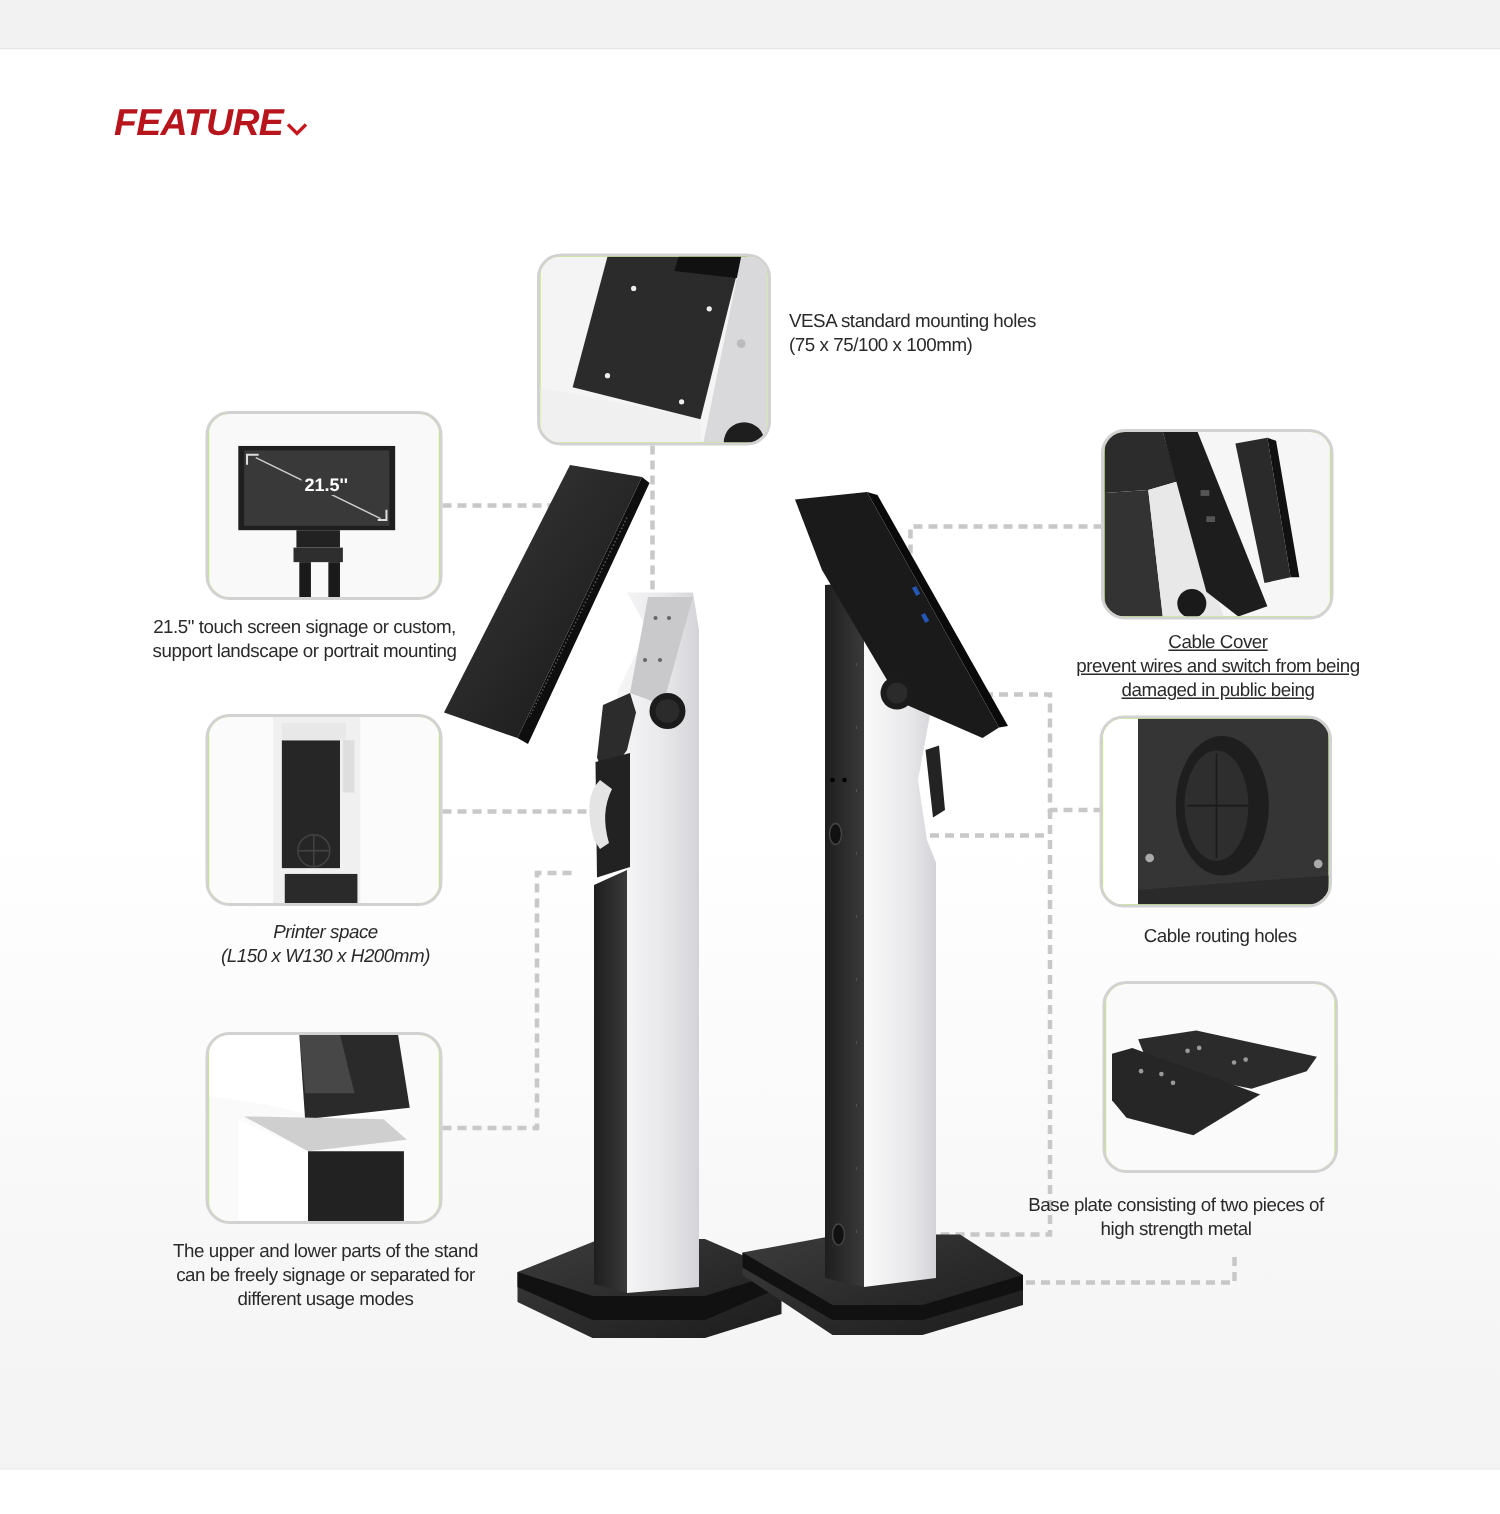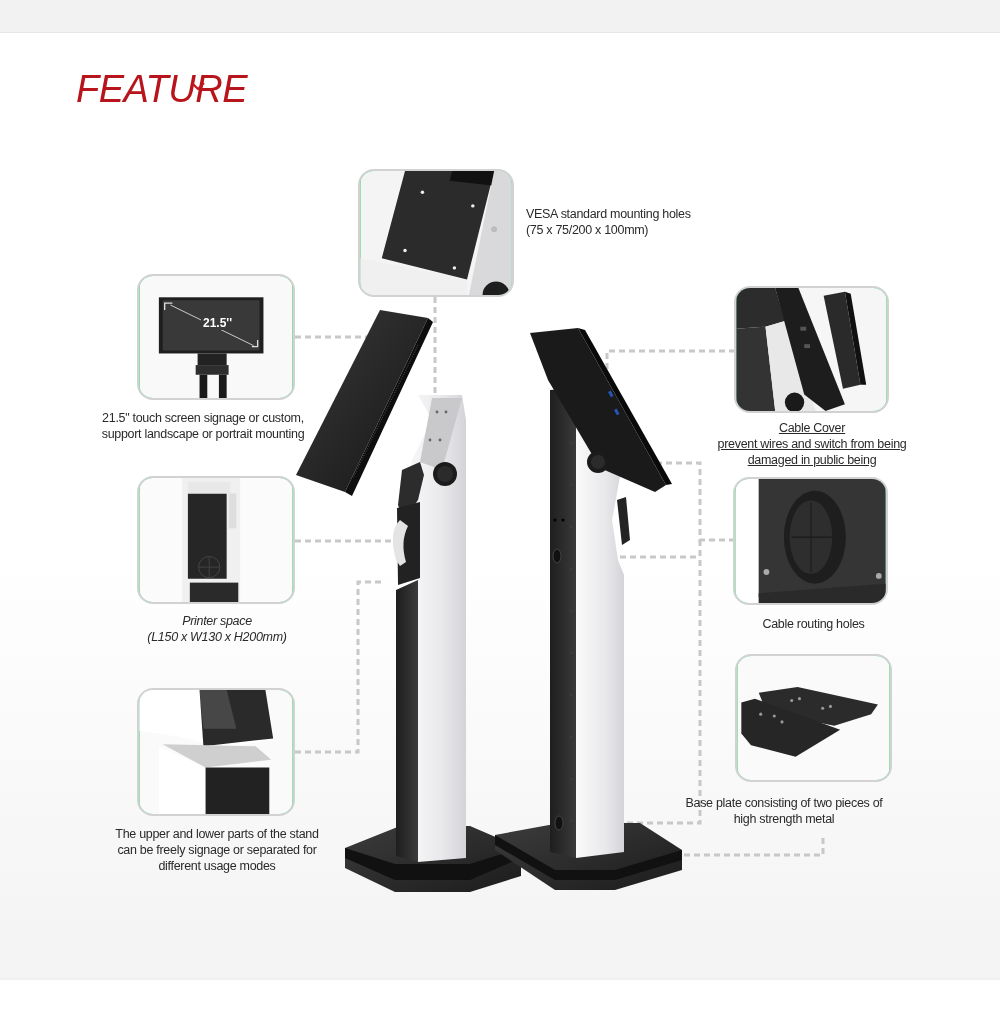--- a/index.html
+++ b/index.html
@@ -9,27 +9,27 @@
     background:#ffffff;
   }
   .band-top { position:absolute; left:0; top:0; width:1000px; height:32px; background:#f2f2f2; border-bottom:1px solid #e6e6e6; }
   .stage {
     position:absolute; left:0; top:33px; width:1000px; height:945px;
     background:linear-gradient(#ffffff 0%, #ffffff 55%, #f3f3f3 100%);
   }
   .band-bottom { position:absolute; left:0; top:978px; width:1000px; height:2px; background:#f0f0f0; }
   .title {
     position:absolute; left:76px; top:68px;
-    font-family:"Liberation Sans", sans-serif; font-weight:normal; font-style:italic;
-    font-size:38px; color:#b8141b; letter-spacing:-0.5px;
+    font-family:"Liberation Sans", sans-serif; font-weight:bold; font-style:italic;
+    font-size:25px; color:#b8141b; letter-spacing:-0.5px;
   }
   .title-chev { position:absolute; left:190px; top:80px; width:16px; height:12px; }
   .panel {
     position:absolute; border:2px solid #d2d2d2; border-radius:16px;
-    background:#22c55e; overflow:hidden; box-sizing:border-box;
+    background:#bef264; overflow:hidden; box-sizing:border-box;
   }
   .panel svg { position:absolute; left:0; top:0; width:100%; height:100%; }
   .caption {
     position:absolute; font-size:12.5px; line-height:16px; color:#2a2a2a;
     letter-spacing:-0.3px; white-space:nowrap;
   }
   .caption.center { text-align:center; }
   .caption .line { display:block; }
   .conn { position:absolute; left:0; top:0; width:1000px; height:1009px; pointer-events:none; }
   .kiosk { position:absolute; left:0; top:0; width:1000px; height:1009px; }
@@ -147,21 +147,21 @@
     <circle cx="64" cy="22" r="1.8" fill="#eee"></circle>
       <circle cx="116" cy="36" r="1.8" fill="#eee"></circle>
     <circle cx="46" cy="82" r="1.8" fill="#eee"></circle>
       <circle cx="97" cy="100" r="1.8" fill="#eee"></circle>
     <circle cx="138" cy="60" r="3" fill="#bbb"></circle>
     <circle cx="140" cy="128" r="14" fill="#1e1e1e"></circle>
   </svg>
 </div>
 <div class="caption" style="left:526px; top:206px;">
   <span class="line">VESA standard mounting holes</span>
-  <span class="line">(75 x 75/200 x 100mm)</span>
+  <span class="line">(75 x 75/100 x 100mm)</span>
 </div>
 
 <div class="panel" style="left:137px; top:274px; width:158px; height:126px;">
   <svg viewBox="0 0 158 126">
     <rect width="158" height="126" fill="#f9f9f9"></rect>
     <rect x="20" y="22" width="108" height="58" fill="#1f1f1f"></rect>
     <rect x="24" y="25" width="100" height="52" fill="#393939"></rect>
     <line x1="32" y1="30" x2="118" y2="72" stroke="#cfcfcf" stroke-width="1"></line>
     <polyline points="26,35 26,28 34,28" fill="none" stroke="#ddd" stroke-width="1.4"></polyline>
     <polyline points="116,73 122,73 122,66" fill="none" stroke="#ddd" stroke-width="1.4"></polyline>

